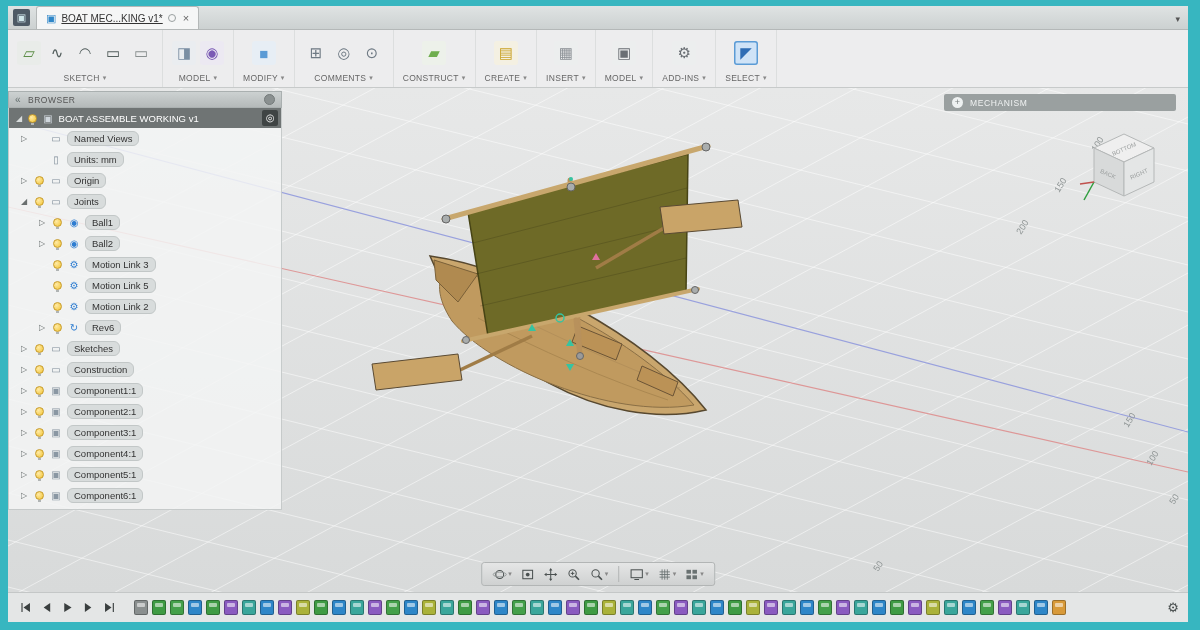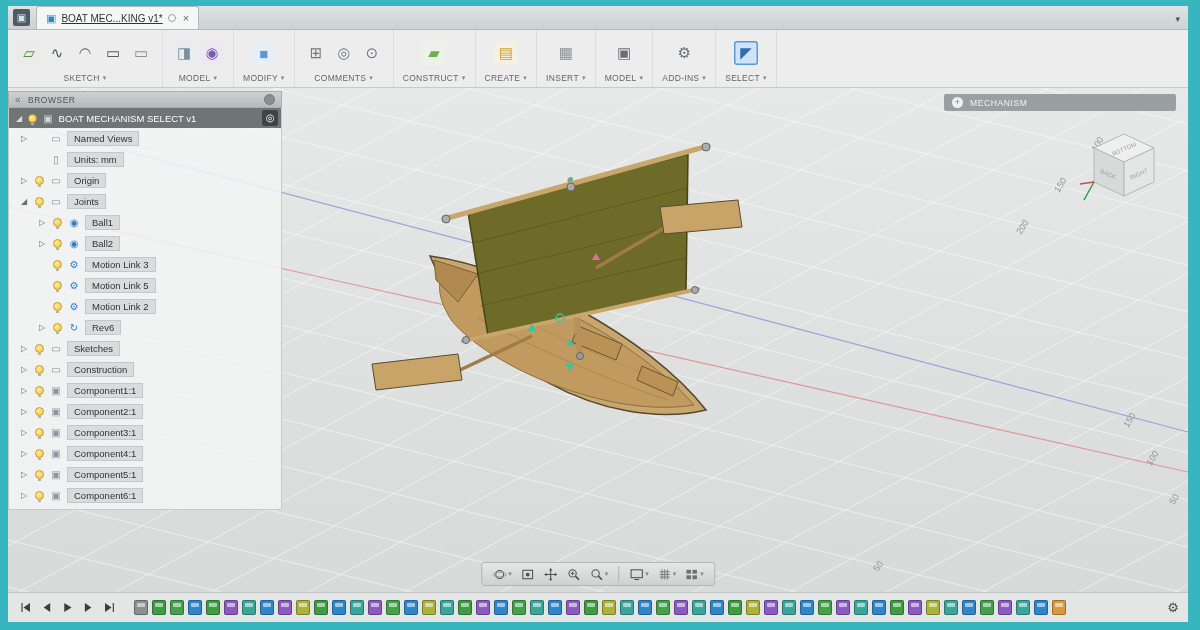--- a/index.html
+++ b/index.html
@@ -53,21 +53,21 @@
   .root-row .rarrow{color:#d8dcdc;font-size:8px;}
   .root-comp-icon{color:#cfd6dc;font-size:10px;}
   .root-label{color:#fff;font-size:9.5px;flex:1;white-space:nowrap;overflow:hidden;}
   .root-target{width:16px;height:16px;background:#3f4444;color:#fff;border-radius:2px;font-size:10px;line-height:16px;text-align:center;}
   .trow{height:21px;display:flex;align-items:center;gap:4px;}
   .trow .arrow{width:10px;font-size:8px;color:#6a7070;text-align:center;}
   .bulbwrap{width:12px;display:flex;justify-content:center;}
   .bulb{width:9px;height:9px;border-radius:50%;background:radial-gradient(circle at 35% 35%,#ffeaa6,#f2c433);border:1px solid #c79b2a;position:relative;display:inline-block;}
   .bulb::after{content:"";position:absolute;left:2px;top:8px;width:3px;height:2px;background:#b0b4b4;}
   .tree-icon{width:14px;text-align:center;font-size:10px;}
-  .chip{background:#d8dcdc;border:1px solid #c2c7c7;border-radius:0;padding:0 6px;font-size:9.5px;color:#333;height:15px;line-height:14px;white-space:nowrap;}
+  .chip{background:#d8dcdc;border:1px solid #c2c7c7;border-radius:6px;padding:0 6px;font-size:9.5px;color:#333;height:15px;line-height:14px;white-space:nowrap;}
 
   
   .navbar{position:absolute;left:50%;transform:translateX(-50%);bottom:6px;height:24px;background:linear-gradient(#e5e6e6,#cfd1d1);border:1px solid #b2b5b5;border-radius:3px;display:flex;align-items:center;padding:0 7px;gap:2px;}
   .navbtn{display:flex;align-items:center;gap:1px;padding:2px 3px;border-radius:2px;}
   .navbtn svg{width:15px;height:15px;display:block;}
   .nav-sep{width:1px;height:16px;background:#b2b5b5;margin:0 5px;}
 
   
   .timeline{height:30px;background:#e4e6e6;border-top:1px solid #c4c7c7;display:flex;align-items:center;padding:0 9px;}
   .playback{display:flex;align-items:center;gap:4px;}
@@ -324,21 +324,21 @@
         <div class="browser-header">
           <span class="chev">«</span>
           <span class="btitle">BROWSER</span>
           <span class="hbtn"></span>
         </div>
         <div class="browser-body">
           <div class="root-row">
             <span class="rarrow">◢</span>
             <span class="bulb"></span>
             <span class="root-comp-icon">▣</span>
-            <span class="root-label">BOAT MECHANISM SELECT v1</span>
+            <span class="root-label">BOAT ASSEMBLE WORKING v1</span>
             <span class="root-target">◎</span>
           </div>
           <div id="btree">
               <div class="trow" style="padding-left: 10px;">
                 <span class="arrow">▷</span>
                 <span class="bulbwrap"></span>
                 <span class="tree-icon" style="color: rgb(127, 140, 152);">▭</span>
                 <span class="chip">Named Views</span>
               </div>
               <div class="trow" style="padding-left: 10px;">

